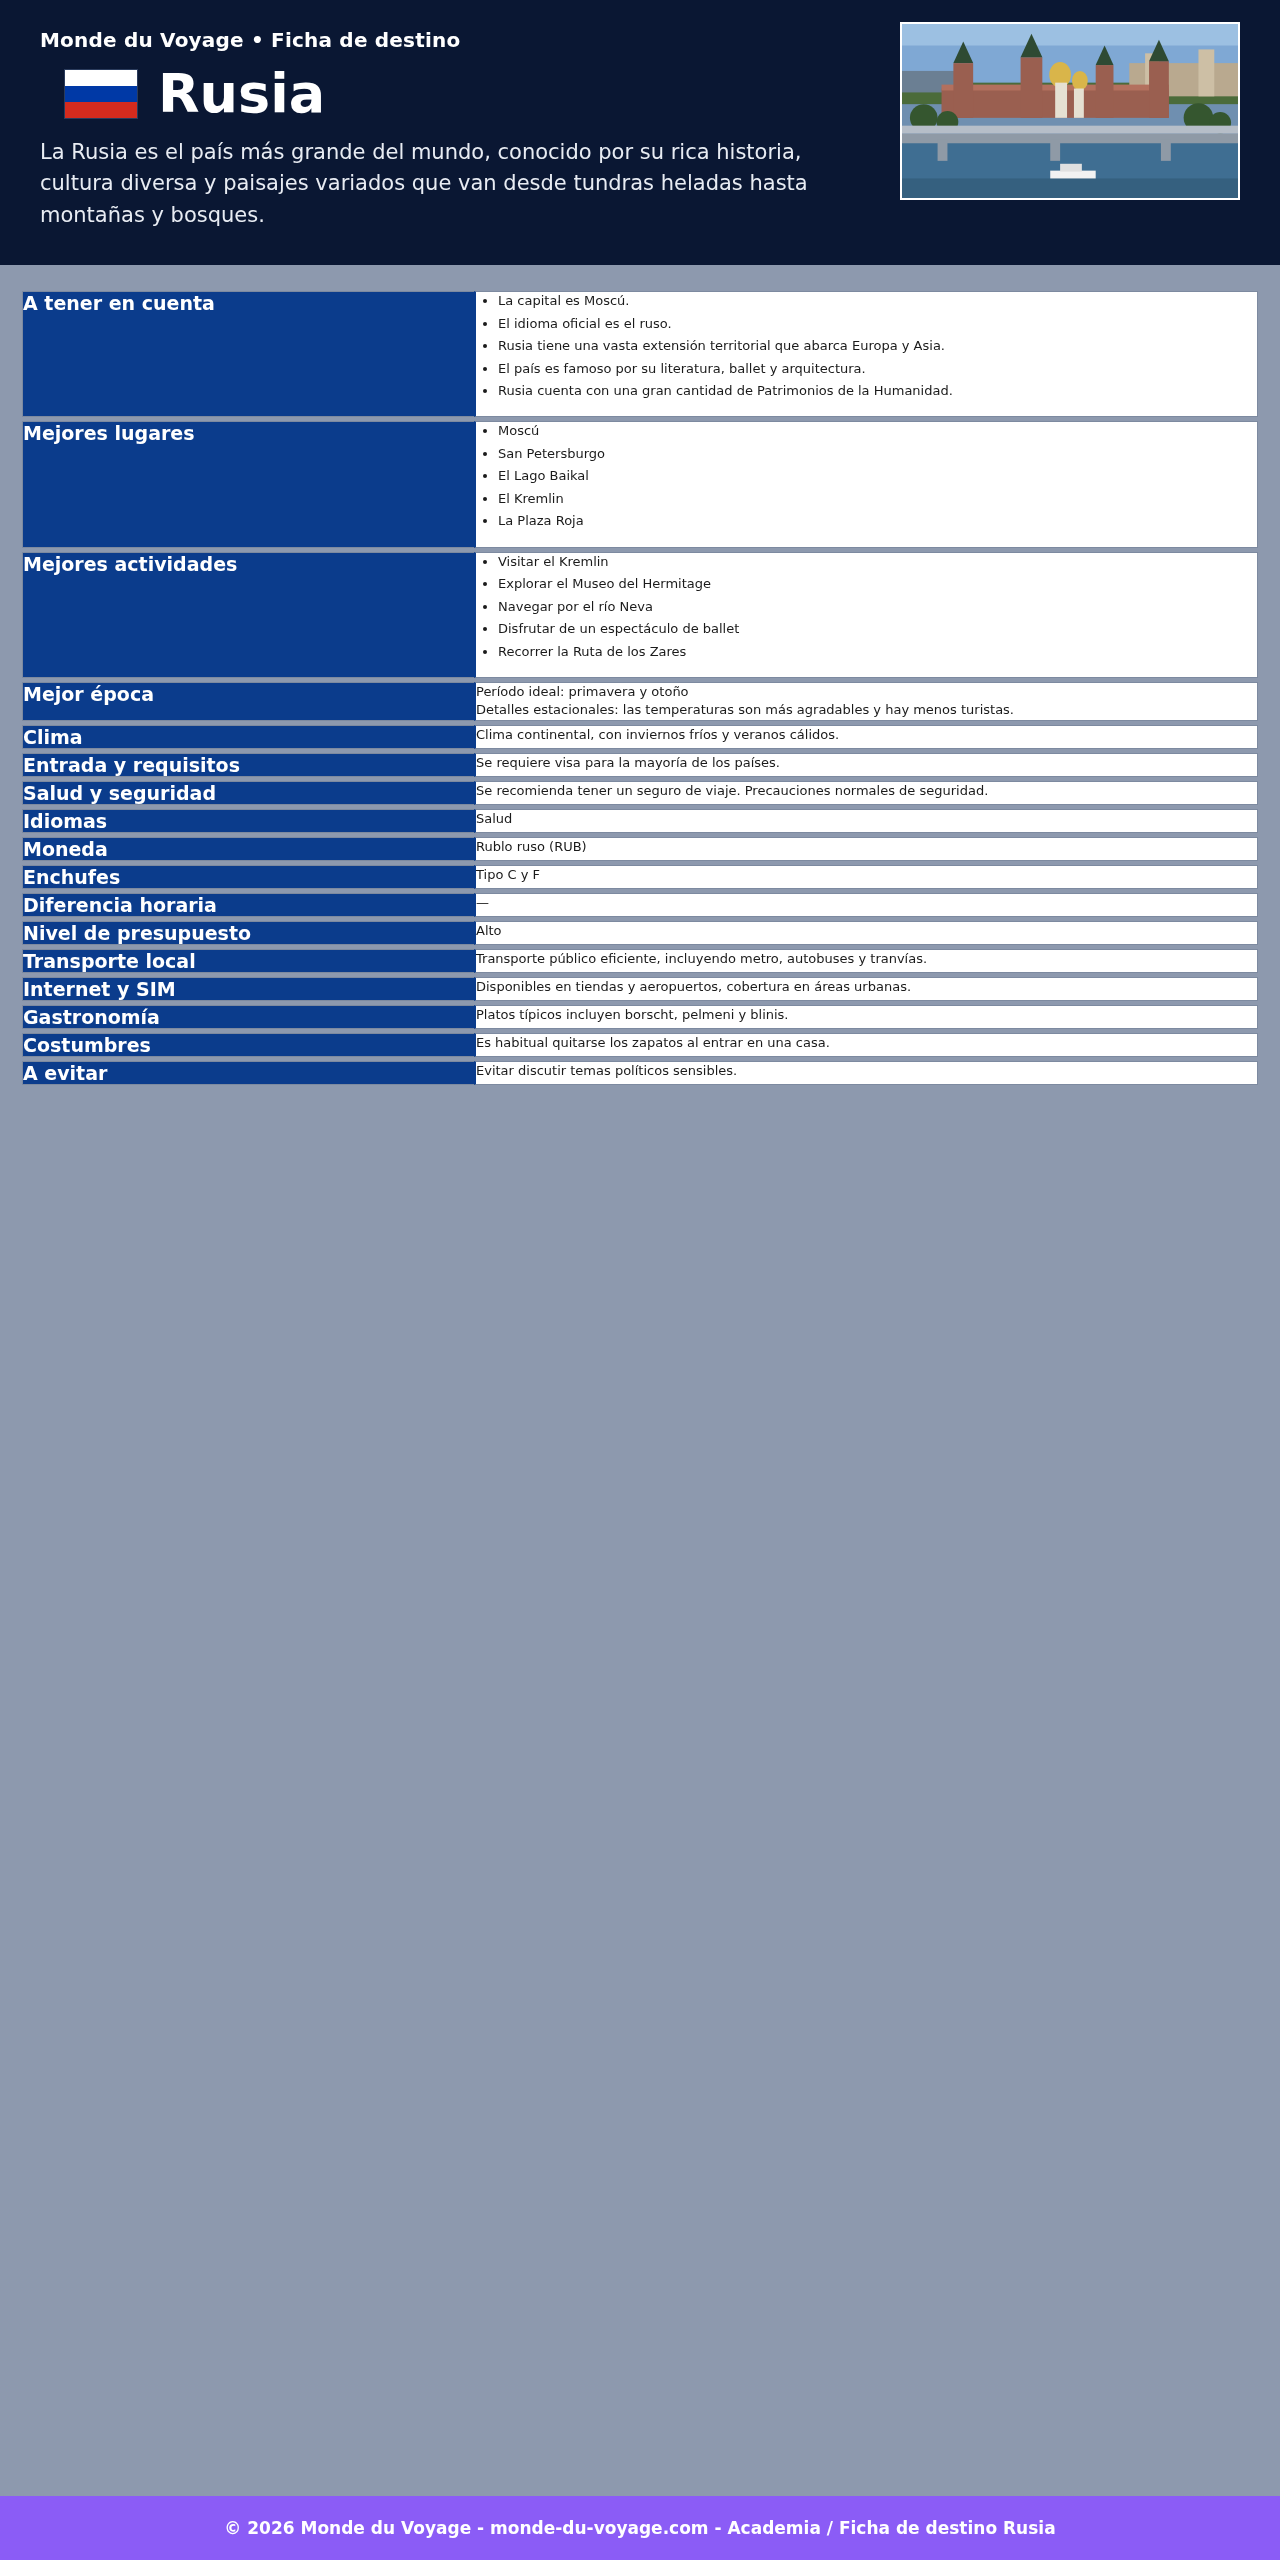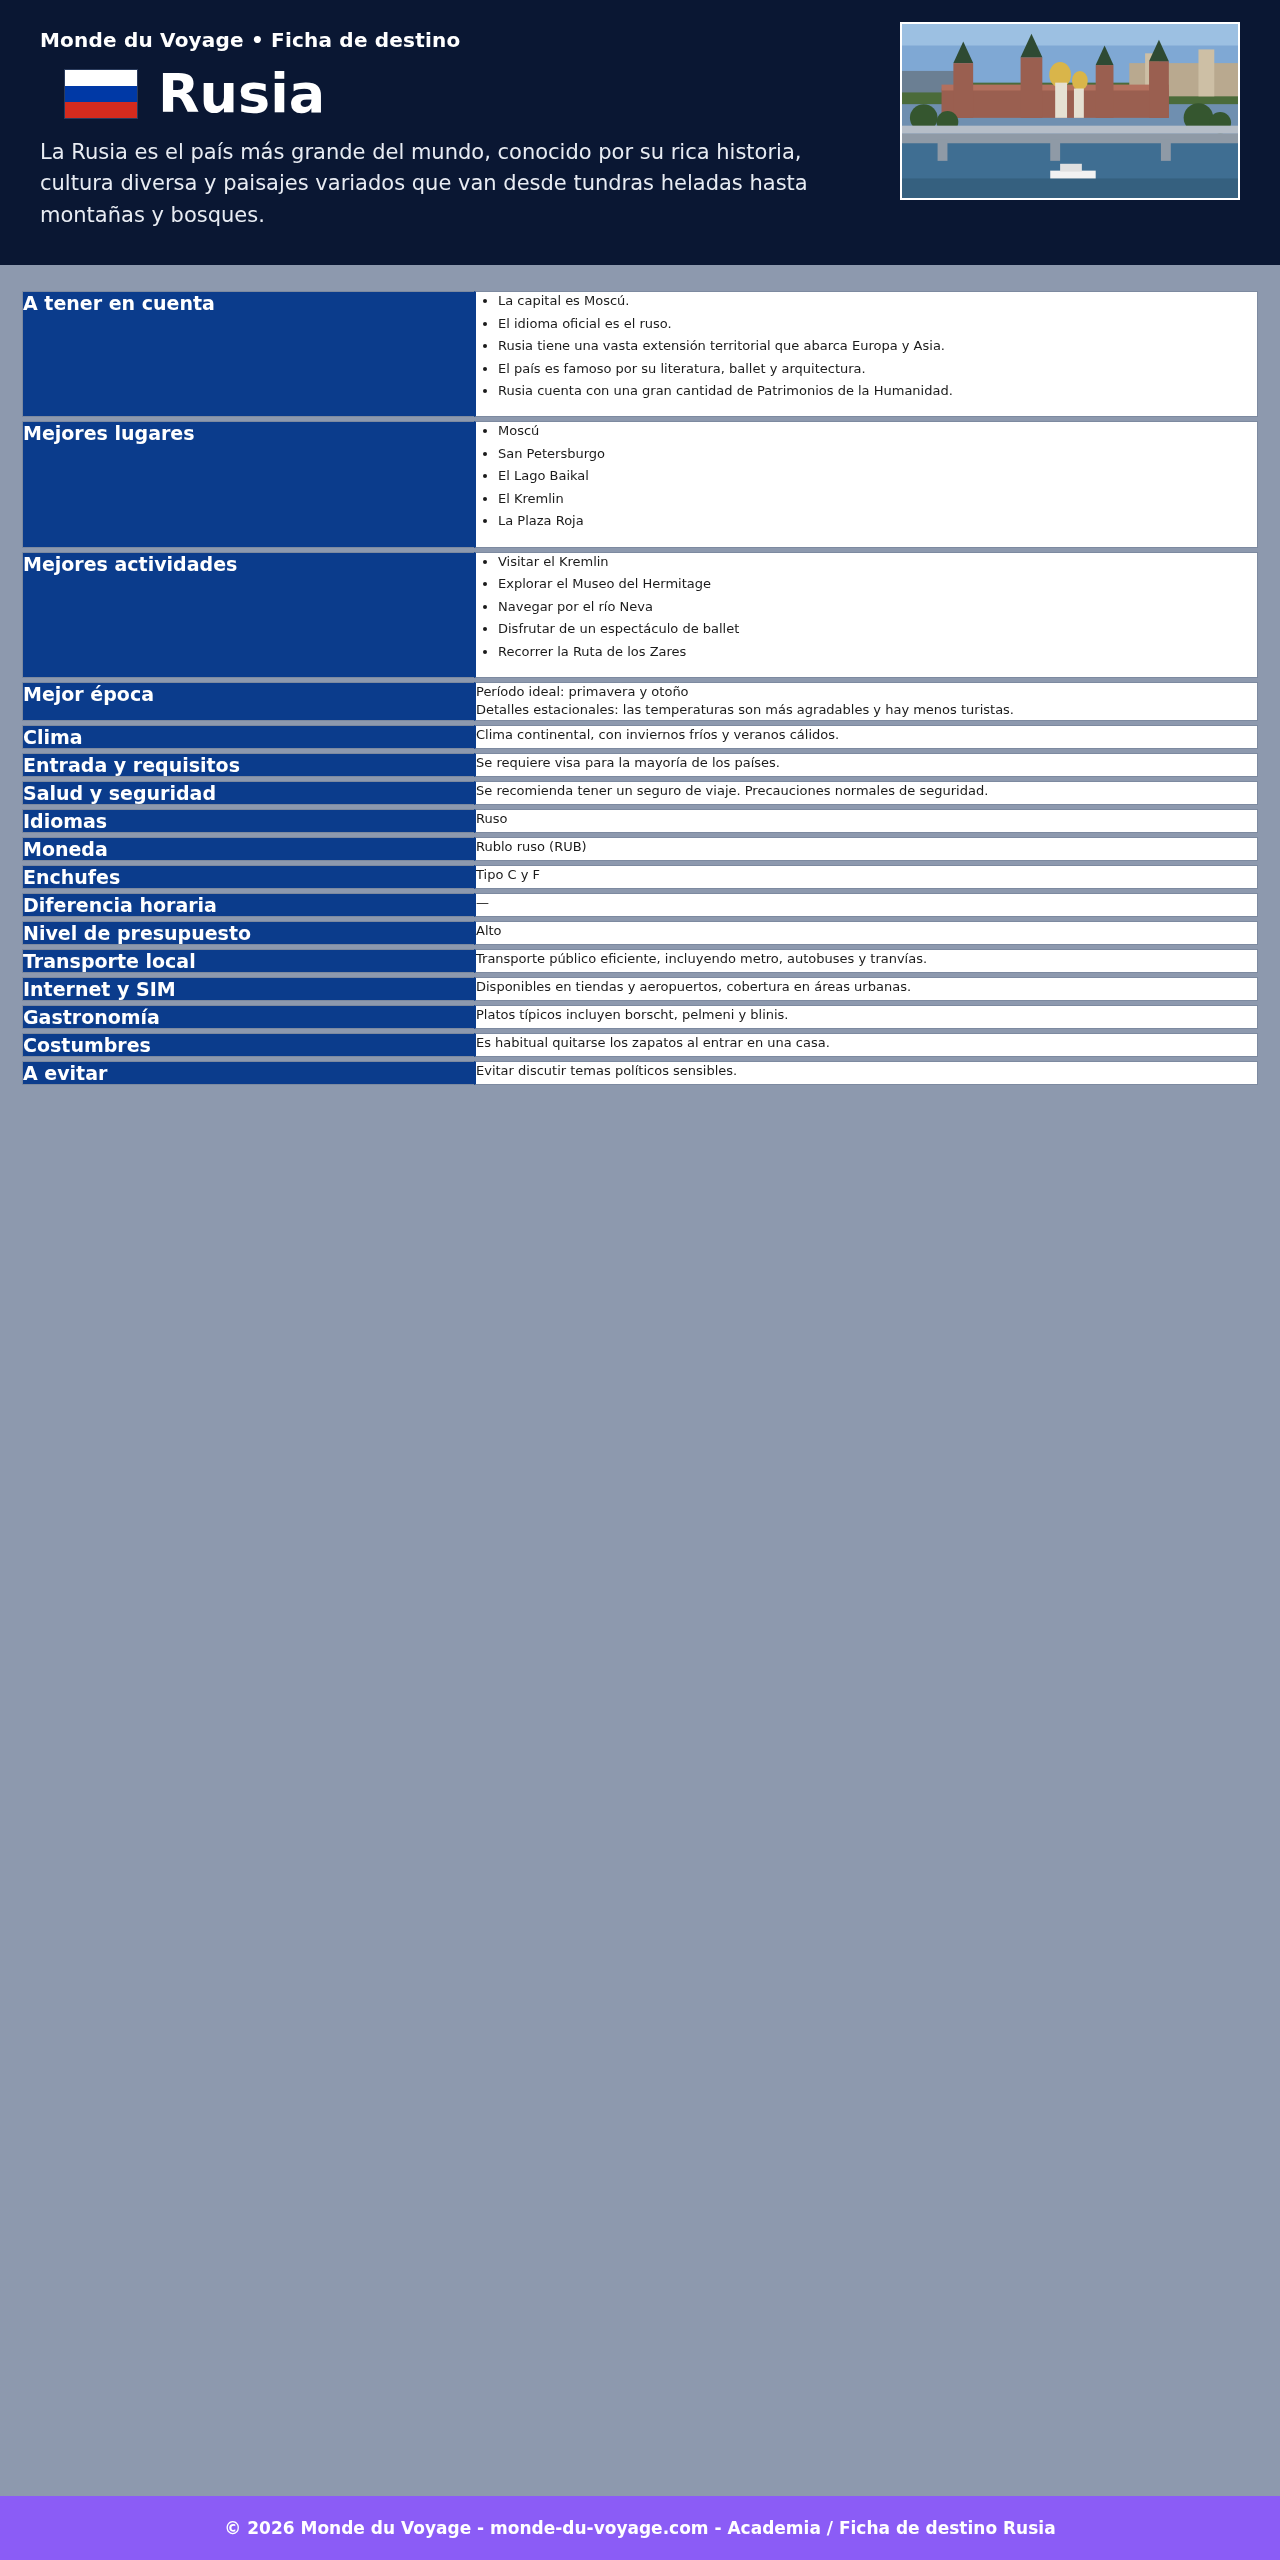--- a/index.html
+++ b/index.html
@@ -267,21 +267,21 @@
         </tr>
         <tr>
           <td class="label">Salud y seguridad</td>
           <td class="value">
             <span class="line">Se recomienda tener un seguro de viaje. Precauciones normales de seguridad.</span>
           </td>
         </tr>
         <tr>
           <td class="label">Idiomas</td>
           <td class="value">
-            <span class="line">Ruso</span>
+            <span class="line">Salud</span>
           </td>
         </tr>
         <tr>
           <td class="label">Moneda</td>
           <td class="value">
             <span class="line">Rublo ruso (RUB)</span>
           </td>
         </tr>
         <tr>
           <td class="label">Enchufes</td>

